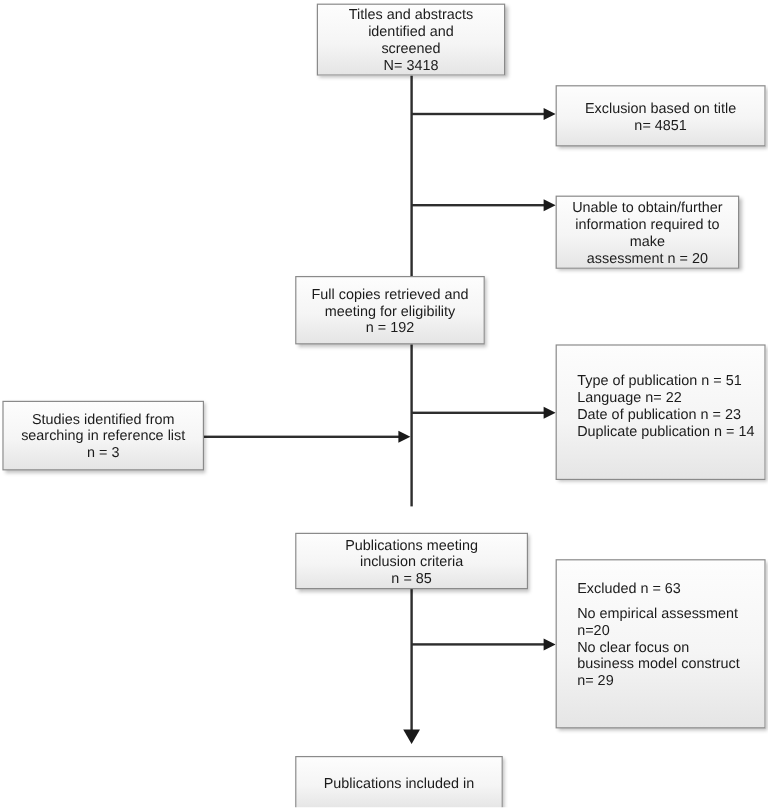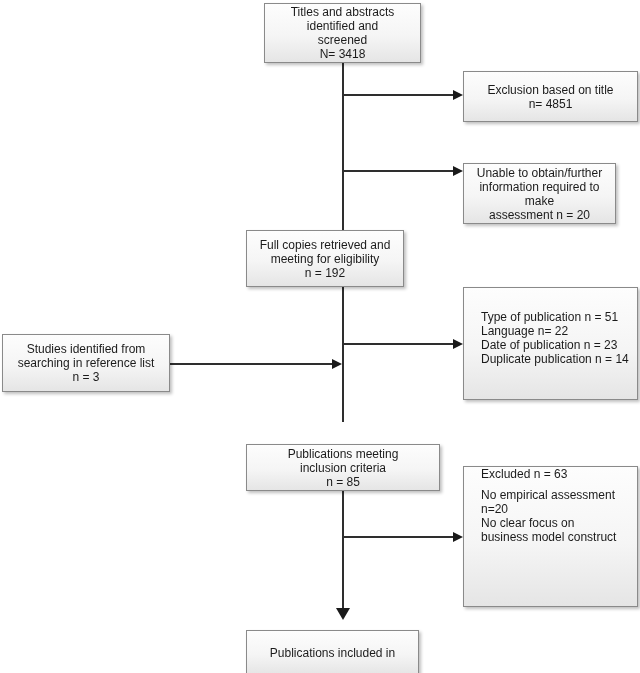--- a/index.html
+++ b/index.html
@@ -40,21 +40,21 @@
   .line.gap-half { min-height: 7px; }
 
   
   .n-titles   { left: 264px; top: 3px;   width: 157px; height: 60px; }
   .n-excl-ta  { left: 463px; top: 71px;  width: 175px; height: 51px; }
   .n-unable   { left: 463px; top: 147px; width: 153px; height: 61px; margin-top: 16px; }
   .n-full     { left: 246px; top: 230px; width: 158px; height: 57px; }
   .n-excl110  { left: 463px; top: 287px; width: 175px; height: 113px; padding-top: 9px; }
   .n-reflist  { left: 2px;   top: 334px; width: 168px; height: 58px; }
   .n-incl     { left: 246px; top: 444px; width: 194px; height: 47px; }
-  .n-excl63   { left: 463px; top: 466px; width: 175px; height: 141px; padding-top: 0; }
+  .n-excl63   { left: 463px; top: 466px; width: 175px; height: 141px; padding-top: 16px; }
   .n-included { left: 246px; top: 620px; width: 173px; height: 45px; margin-top: 10px; }
 
   
   .vline, .hline {
     position: absolute;
     background: #2e2e2e;
   }
   .vline { width: 2px; }
   .hline { height: 2px; }
   .v1 { left: 342px; top: 63px;  height: 167px; }
@@ -154,19 +154,20 @@
     <div class="line">n = 85</div>
   </div>
 
   <div class="box n-excl63 left-align">
     <div class="line">Excluded n = 63</div>
     <div class="line gap-half"></div>
     <div class="line">No empirical assessment</div>
     <div class="line">n=20</div>
     <div class="line">No clear focus on</div>
     <div class="line">business model construct</div>
+    <div class="line">n= 29</div>
   </div>
 
   <div class="box n-included">
     <div class="line">Publications included in</div>
   </div>
 
 </div>
 
 </body></html>

